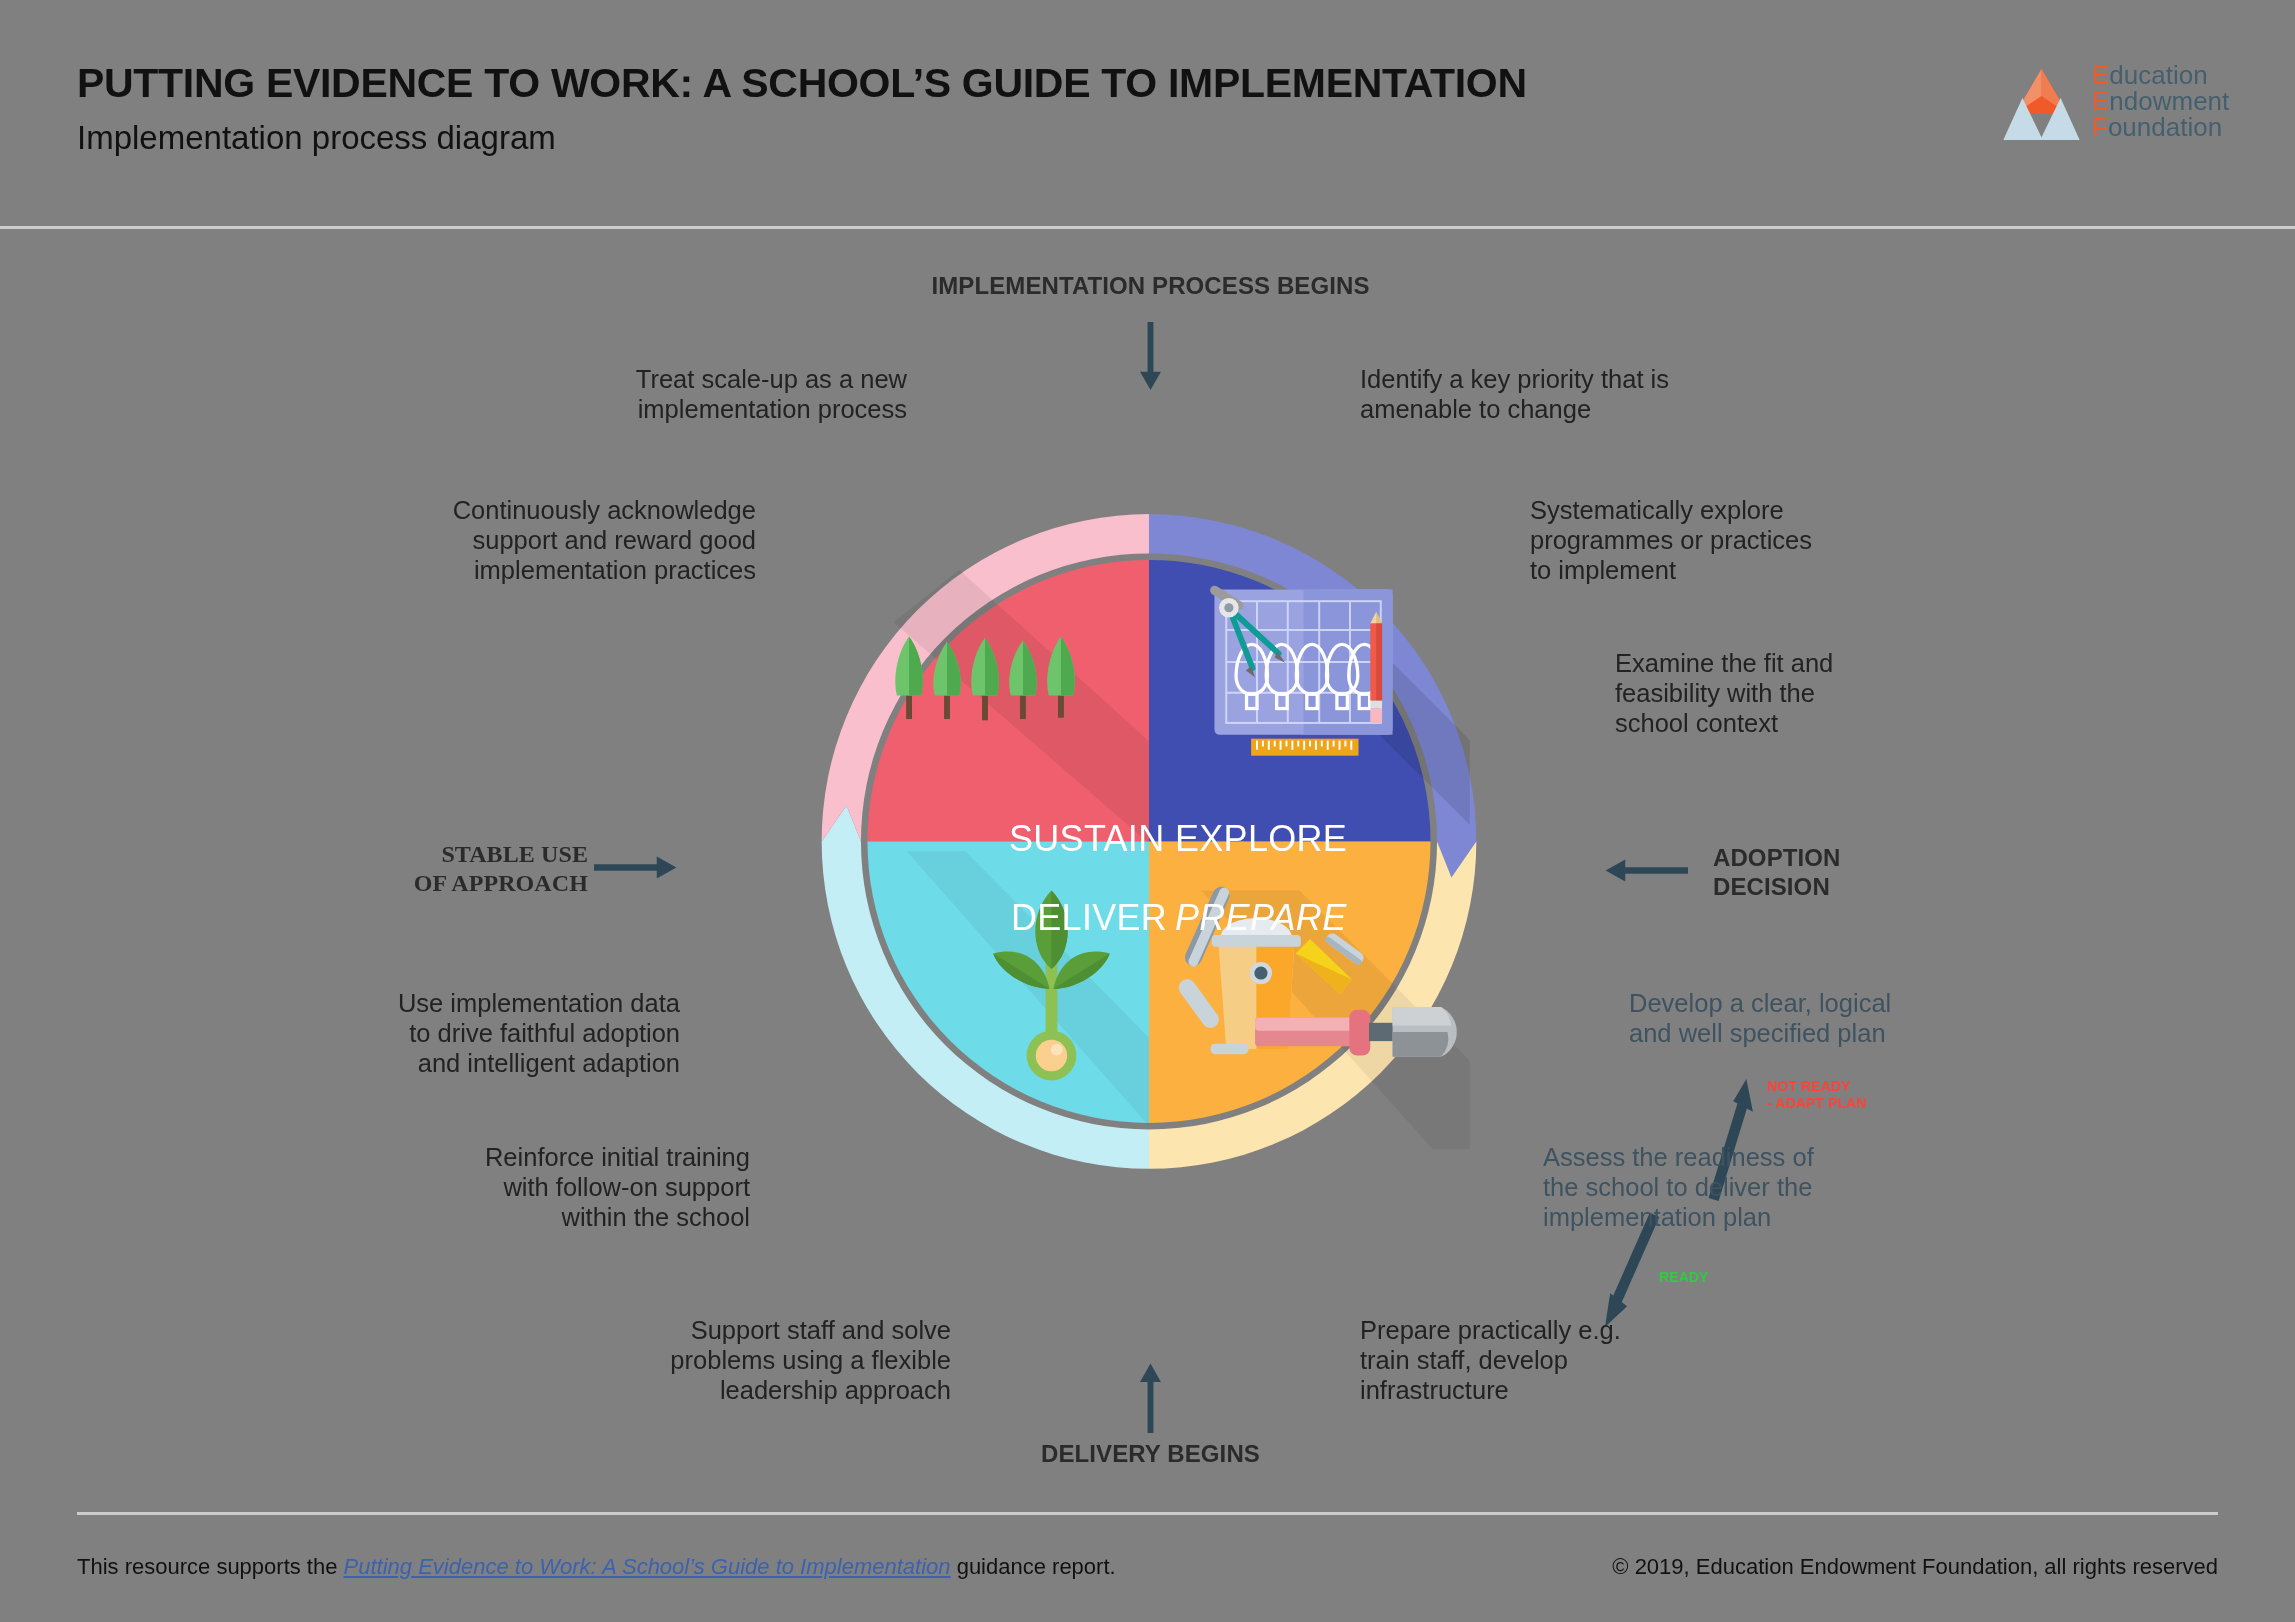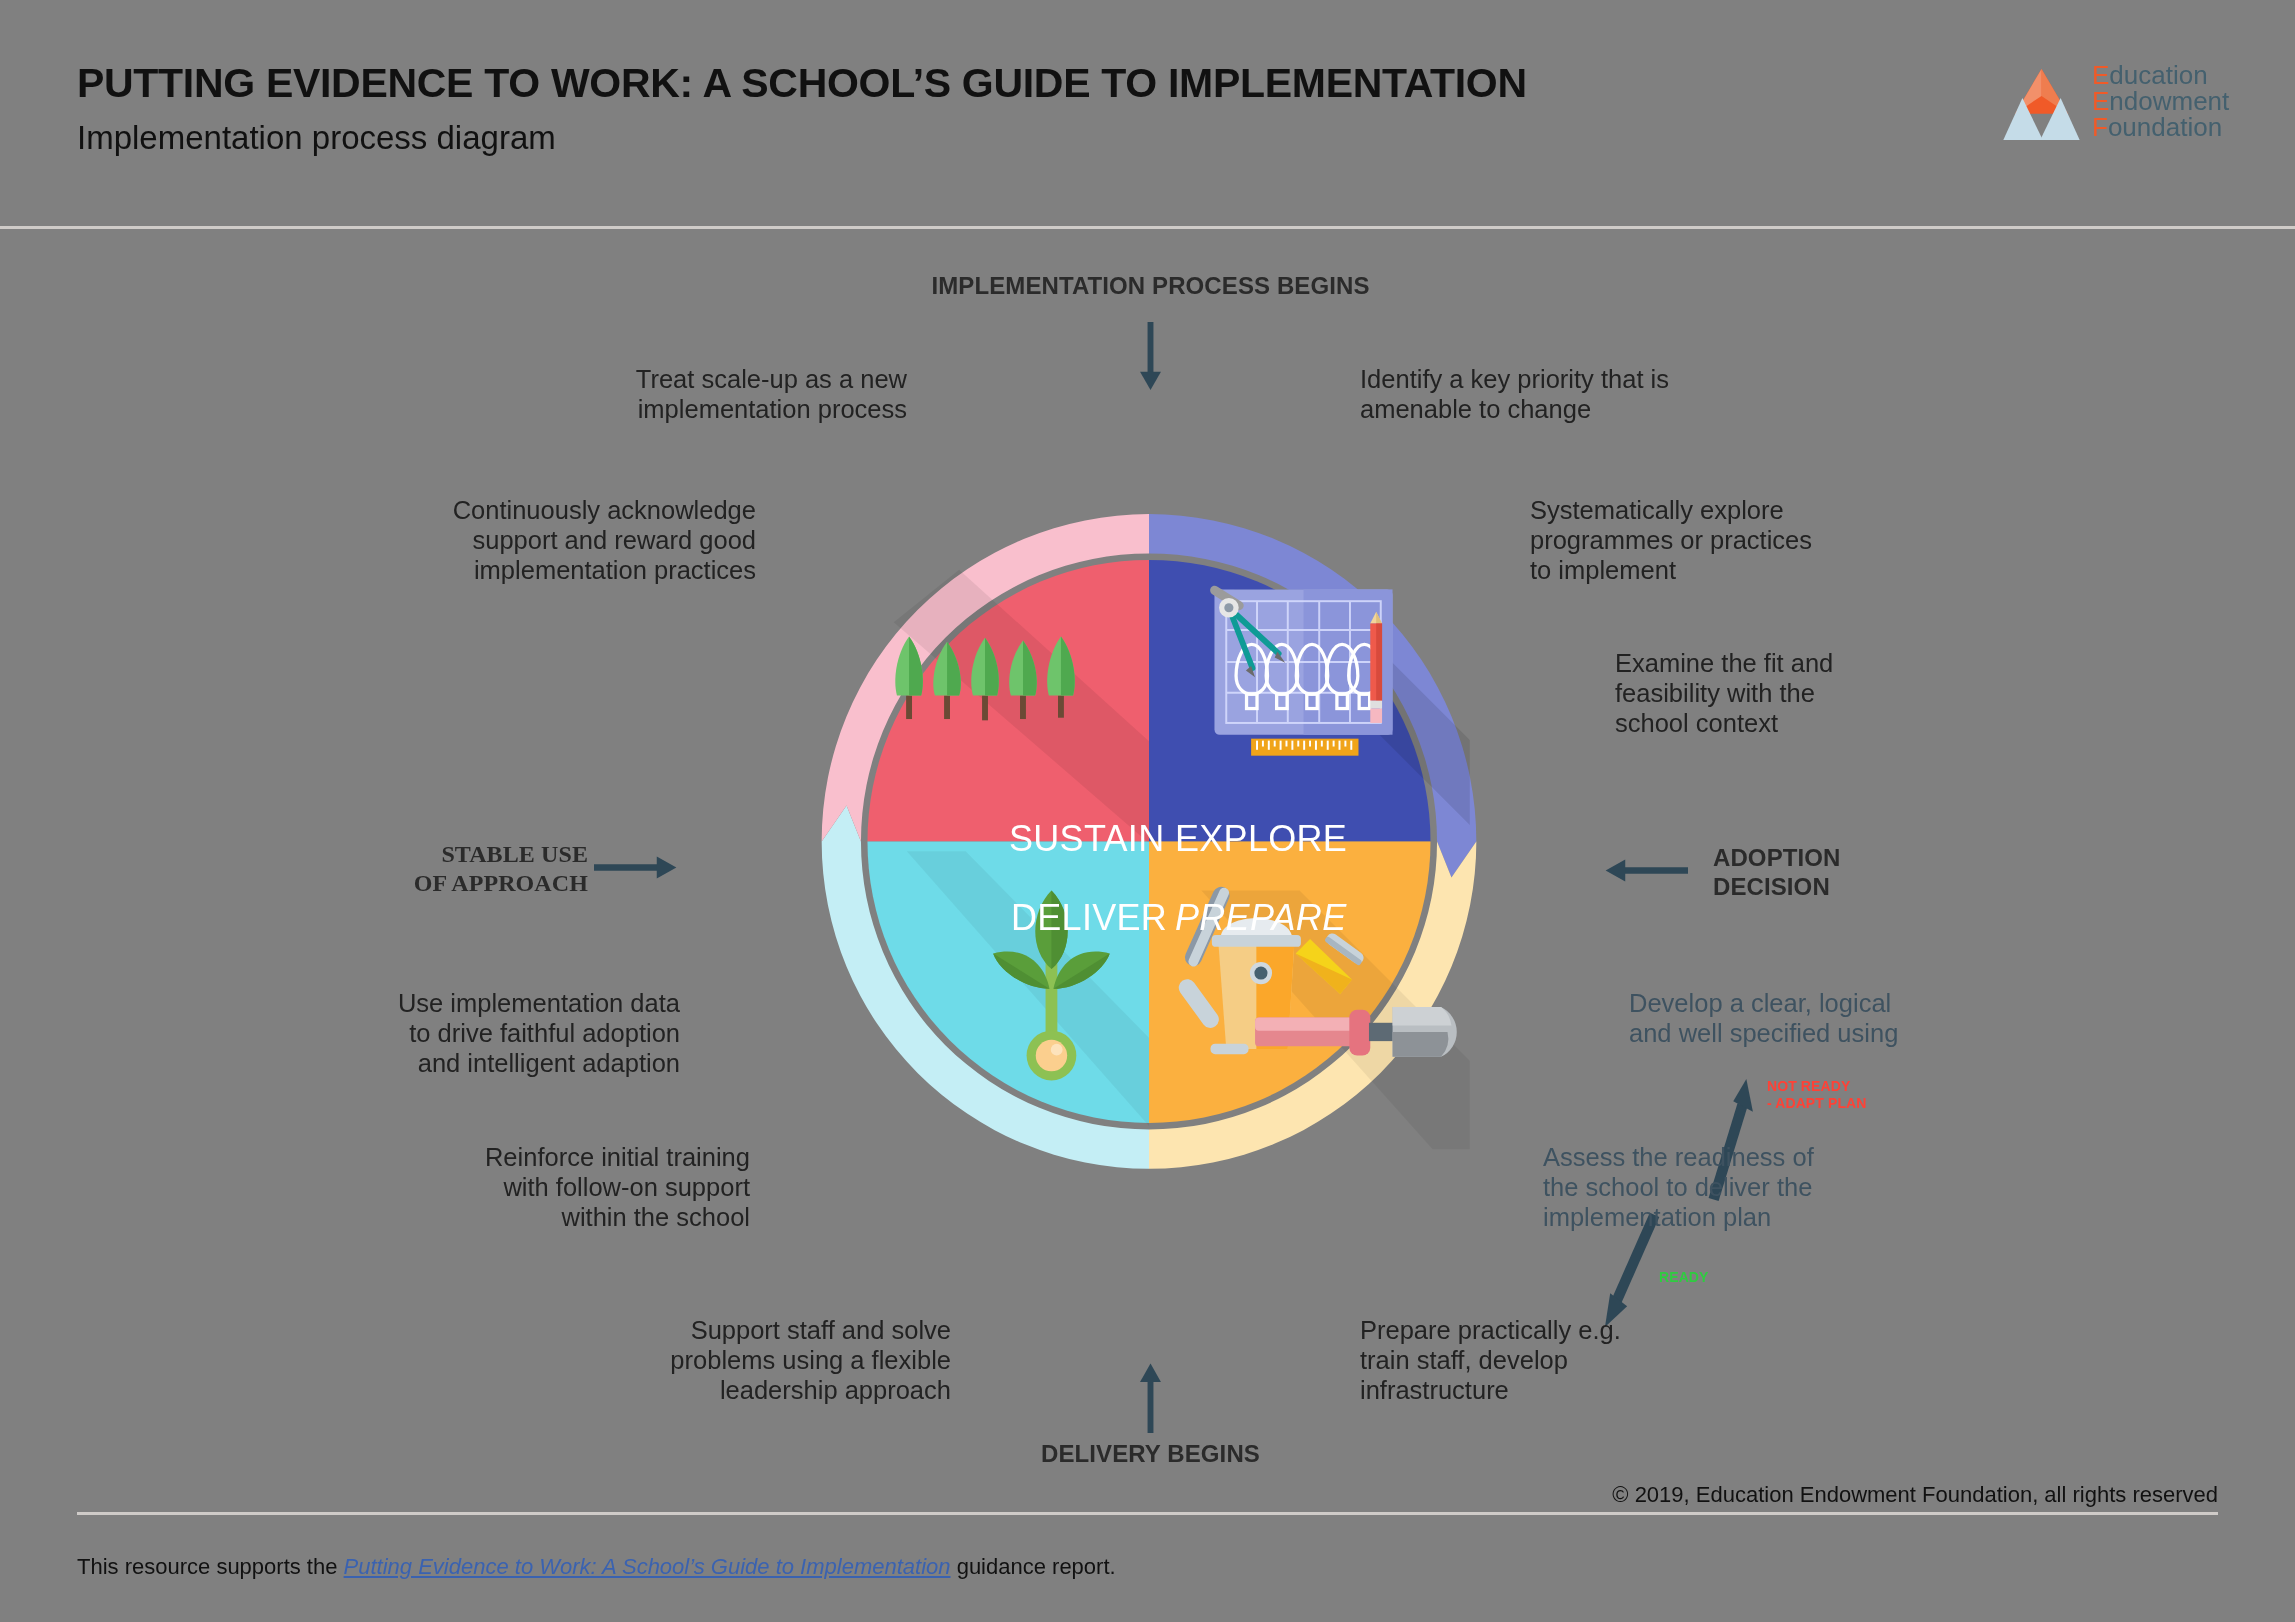--- a/index.html
+++ b/index.html
@@ -81,21 +81,21 @@
     background:#cfcbc8;
   }
   #footer-left{
     position:absolute;left:77px;top:1554px;
     font-size:22px;color:#111111;white-space:nowrap;
   }
   #footer-link{
     color:#3a62b0;font-style:italic;text-decoration:underline;
   }
   #footer-right{
-    position:absolute;right:77px;top:1482px;
+    position:absolute;right:77px;top:1554px;
     font-size:22px;color:#111111;white-space:nowrap;text-align:right;
   }
 </style>
 </head>
 <body>
 
 <div class="page">
 
   <div id="header-title">PUTTING EVIDENCE TO WORK: A SCHOOL’S GUIDE TO IMPLEMENTATION</div>
   <div id="header-subtitle">Implementation process diagram</div>
@@ -369,21 +369,21 @@
   <div class="note l" style="left:1360px;top:364px;width:497px;">Identify a key priority that is
 amenable to change</div>
   <div class="note l" style="left:1530px;top:495px;width:497px;">Systematically explore
 programmes or practices
 to implement</div>
   <div class="note l" style="left:1615px;top:648px;width:497px;">Examine the fit and
 feasibility with the
 school context</div>
 
   <div class="note l slate" style="left:1629px;top:988px;width:497px;">Develop a clear, logical
-and well specified using</div>
+and well specified plan</div>
   <div class="note l slate" style="left:1543px;top:1142px;width:497px;">Assess the readiness of
 the school to deliver the
 implementation plan</div>
   <div class="note l" style="left:1360px;top:1315px;width:497px;">Prepare practically e.g.
 train staff, develop
 infrastructure</div>
 
   <div class="note r" style="left:157px;top:1315px;width:794px;">Support staff and solve
 problems using a flexible
 leadership approach</div>

